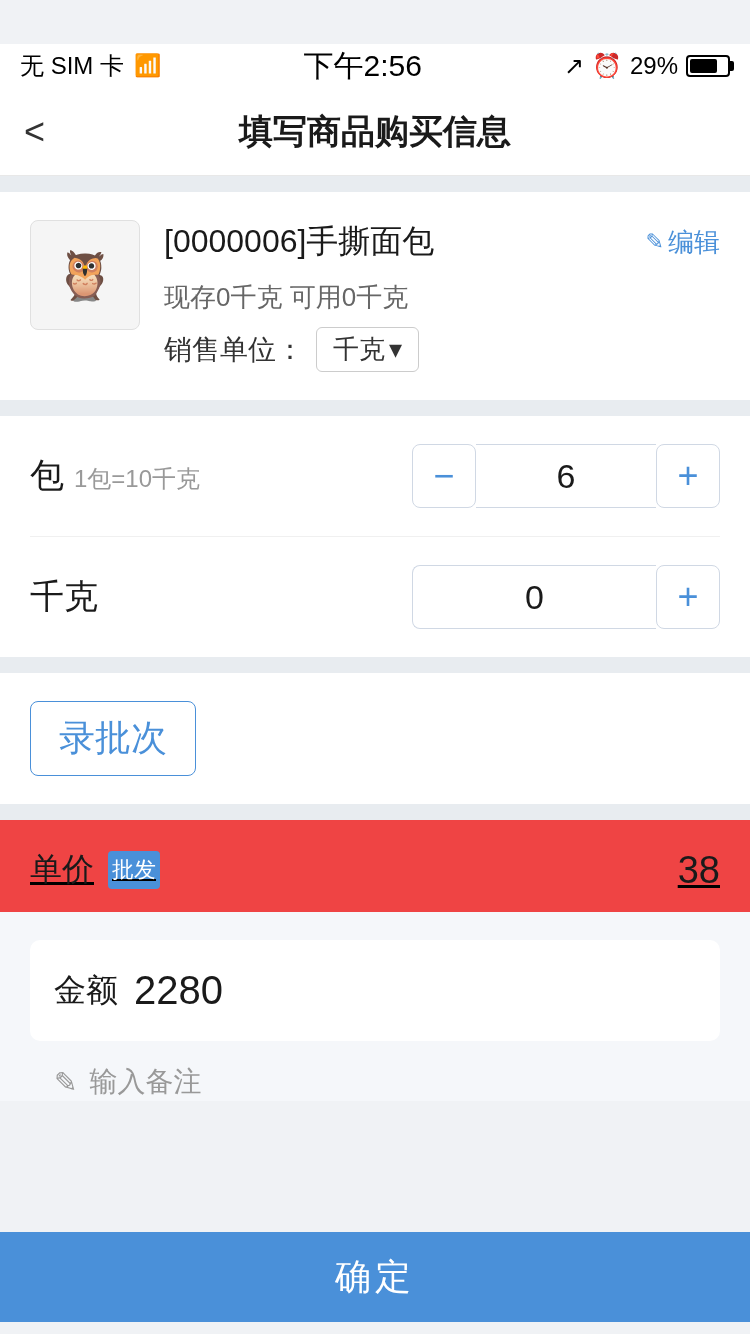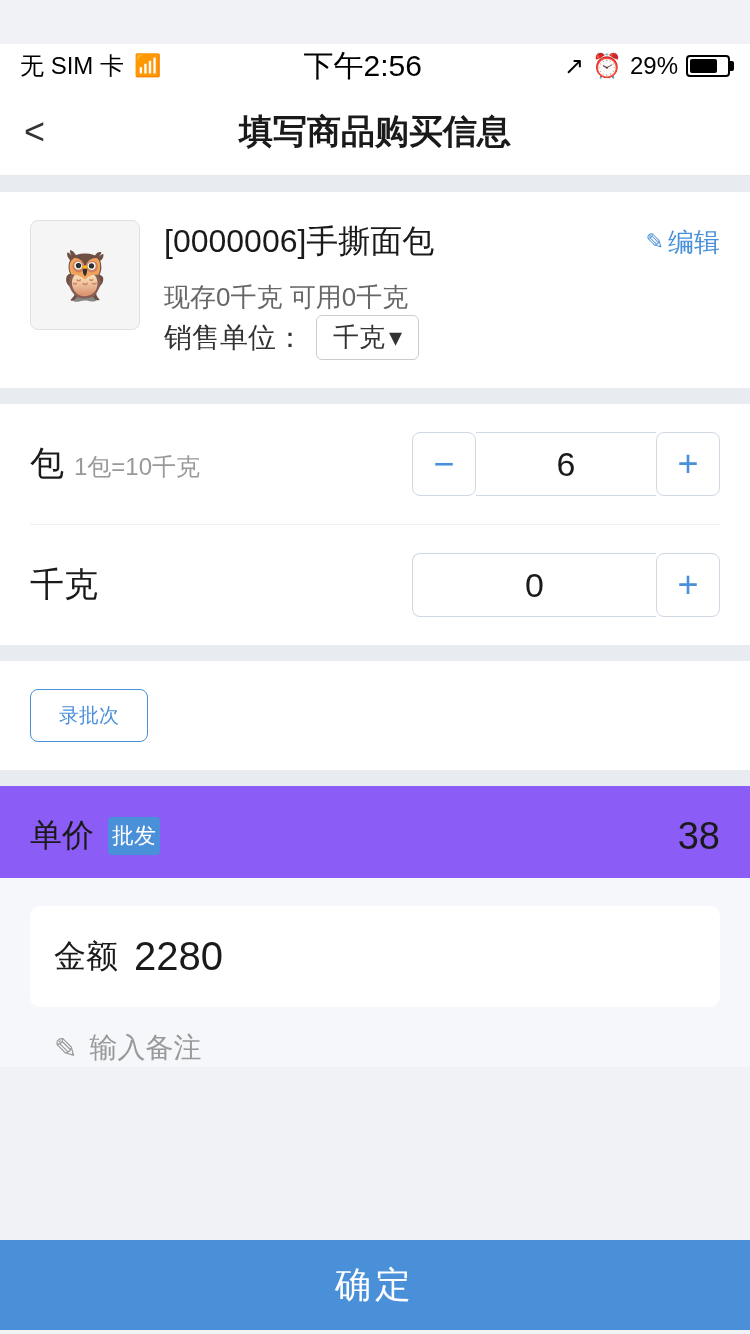--- a/index.html
+++ b/index.html
@@ -118,21 +118,21 @@
     }
     .edit-link-icon { font-size: 22px; }
     .product-stock {
       font-size: 26px;
       color: #666;
       margin-top: 16px;
     }
     .product-unit-row {
       display: flex;
       align-items: center;
-      margin-top: 0;
+      margin-top: 12px;
       font-size: 28px;
       color: #333;
       gap: 12px;
     }
     .unit-select {
       border: 1px solid #ccc;
       border-radius: 6px;
       padding: 4px 16px;
       font-size: 26px;
       color: #333;
@@ -222,30 +222,31 @@
       justify-content: space-between;
     }
     .total-text {
       font-size: 32px;
       color: #1a1a1a;
     }
     .record-batch-btn {
       border: 1px solid #4a90d9;
       border-radius: 8px;
       padding: 12px 28px;
-      font-size: 20px;
+      font-size: 36px;
       color: #4a90d9;
       background: #fff;
       cursor: pointer;
     }
 
     
     .price-section {
-      background: #8b5cf6;
+      background: #ef4444;
       padding: 28px 30px 20px;
+      text-decoration: underline;
     }
     .price-row {
       display: flex;
       align-items: center;
       justify-content: space-between;
     }
     .price-label-group {
       display: flex;
       align-items: center;
       gap: 14px;
@@ -312,21 +313,21 @@
     }
     .remark-icon { font-size: 28px; color: #999; }
     .remark-text {
       font-size: 28px;
       color: #999;
     }
 
     
     .footer {
       position: fixed;
-      bottom: 4px;
+      bottom: 12px;
       left: 0;
       width: 750px;
       height: 90px;
       background: #4a90d9;
       display: flex;
       align-items: center;
       justify-content: center;
       cursor: pointer;
     }
     .footer-btn {

